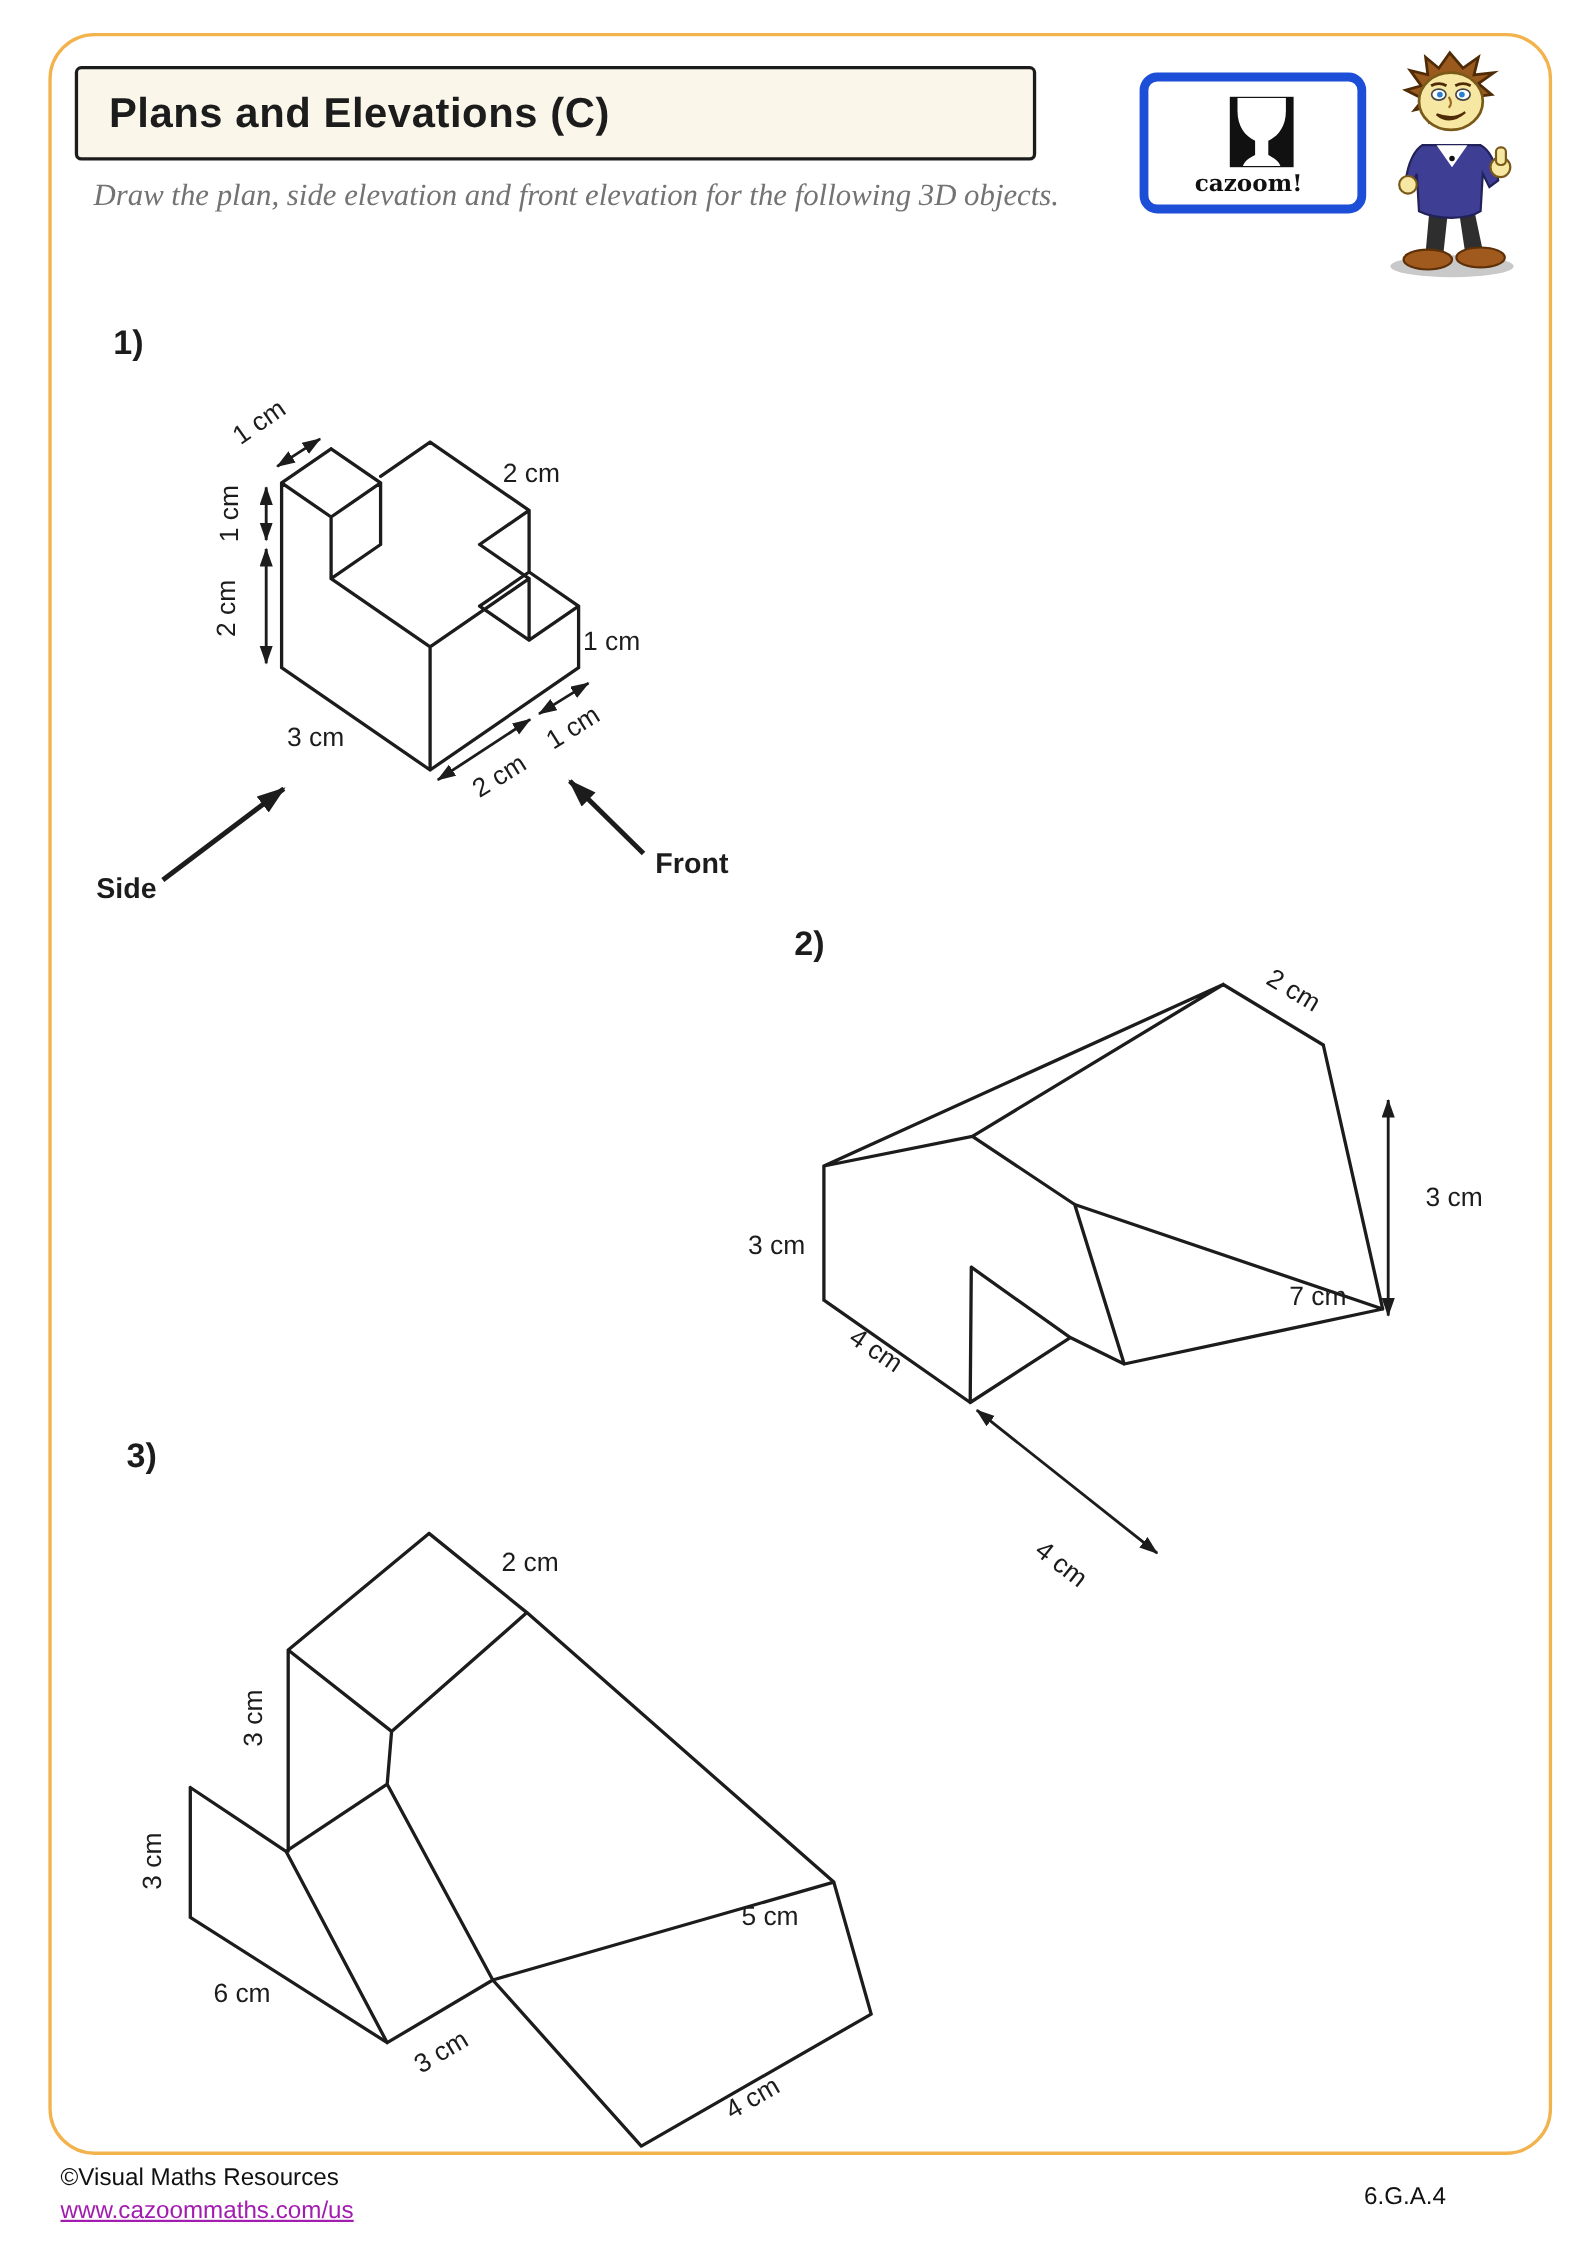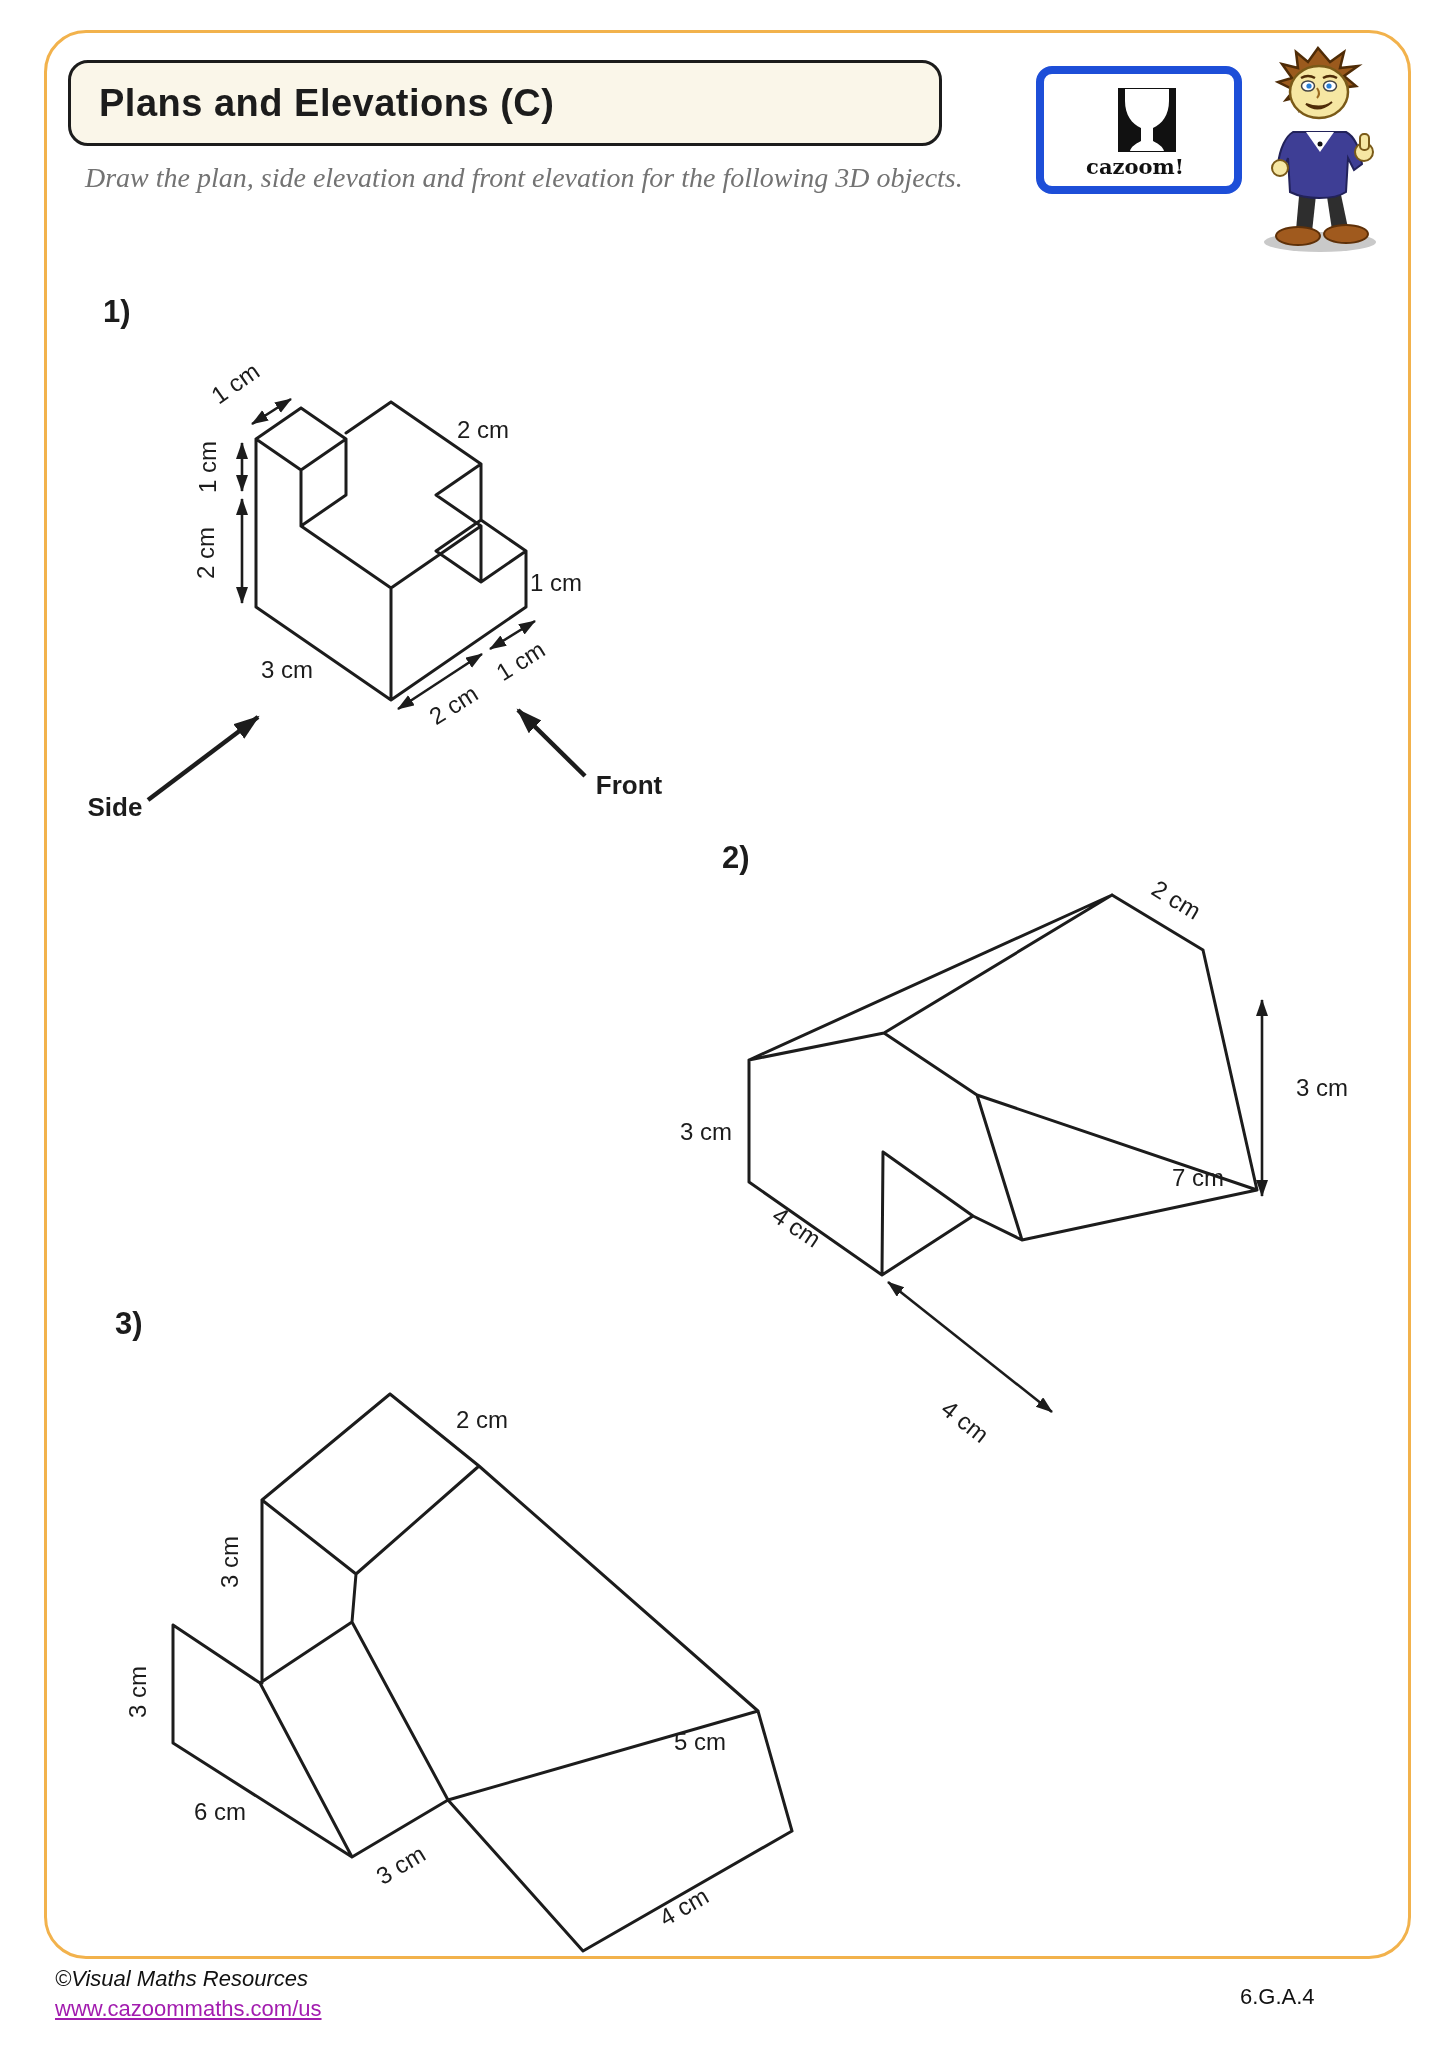--- a/index.html
+++ b/index.html
@@ -1,33 +1,33 @@
 <!DOCTYPE html>
 <html><head>
 <meta charset="utf-8">
 <style>
   html,body{margin:0;padding:0;background:#ffffff;}
   #page{position:relative;width:1448px;height:2047px;background:#ffffff;overflow:hidden;
         font-family:"Liberation Sans", sans-serif;color:#1c1c1c;}
   #page-border{position:absolute;left:44px;top:30px;width:1361px;height:1923px;
         border:3px solid #f2b24c;border-radius:42px;}
   #title-box{position:absolute;left:68px;top:60px;width:868px;height:80px;
-        background:#faf6e9;border:3px solid #1c1c1c;border-radius:20px;
+        background:#faf6e9;border:3px solid #1c1c1c;border-radius:6px;
         display:flex;align-items:center;}
   #title-box h1{margin:0 0 0 28px;font-size:38px;font-weight:bold;letter-spacing:0.5px;}
   #logo-box{position:absolute;left:1036px;top:66px;width:190px;height:112px;
         background:#ffffff;border:8px solid #1d4ed8;border-radius:16px;}
   #logo-square{position:absolute;left:74px;top:14px;width:58px;height:64px;background:#111;}
   #logo-text{position:absolute;left:0;right:8px;top:80px;text-align:center;
         font-family:"DejaVu Serif", serif;font-weight:bold;font-size:21px;color:#111;}
   #instruction{position:absolute;left:85px;top:162px;width:900px;
         font-family:"Liberation Serif", serif;font-style:italic;font-size:28px;color:#737373;}
   #mascot{position:absolute;left:1248px;top:40px;}
   .footer-text{position:absolute;font-size:22px;color:#111;}
-  #footer-copy{left:55px;top:1966px;font-style:italic;}
+  #footer-copy{left:55px;top:1966px;}
   #footer-link{left:55px;top:1996px;color:#a21caf;text-decoration:underline;font-size:22px;position:absolute;}
   #footer-center{left:560px;top:1984px;width:460px;text-align:center;}
   #footer-code{left:1240px;top:1984px;width:202px;text-align:left;}
   svg text{fill:#1c1c1c;}
   .dim{font-size:24px;}
   .qnum{font-size:31px;font-weight:bold;}
   .viewlbl{font-size:26px;font-weight:bold;}
 </style>
 </head>
 <body>

